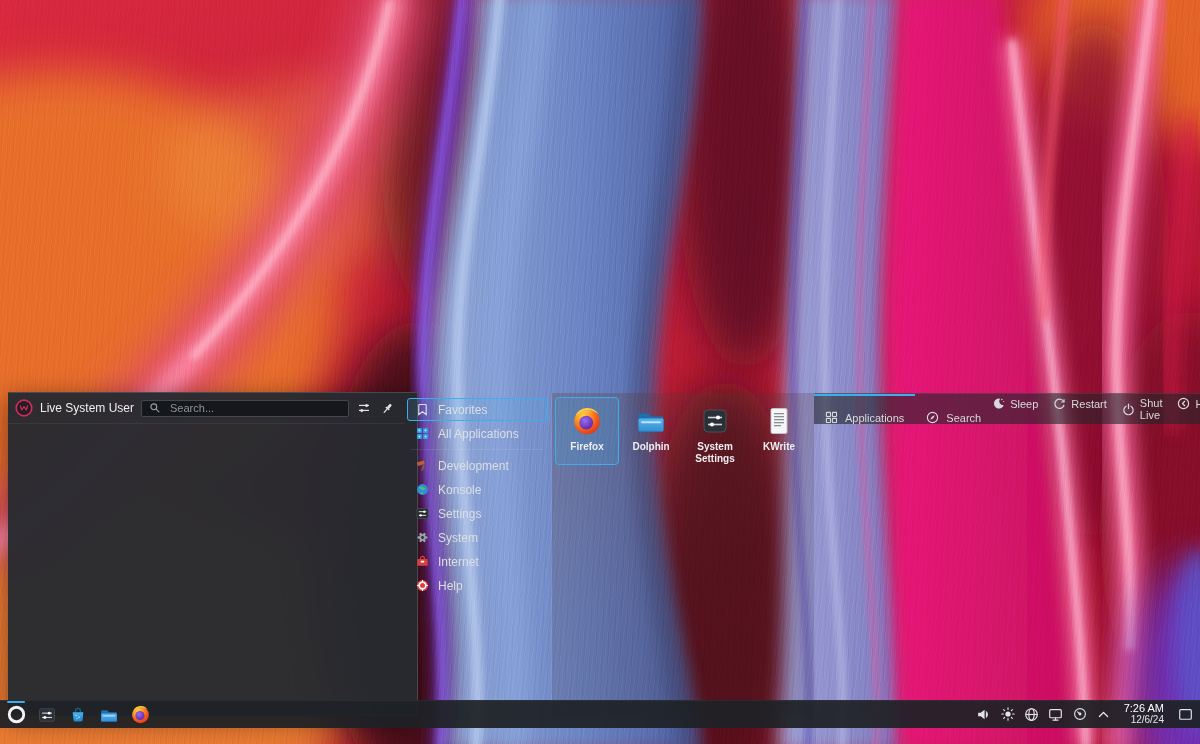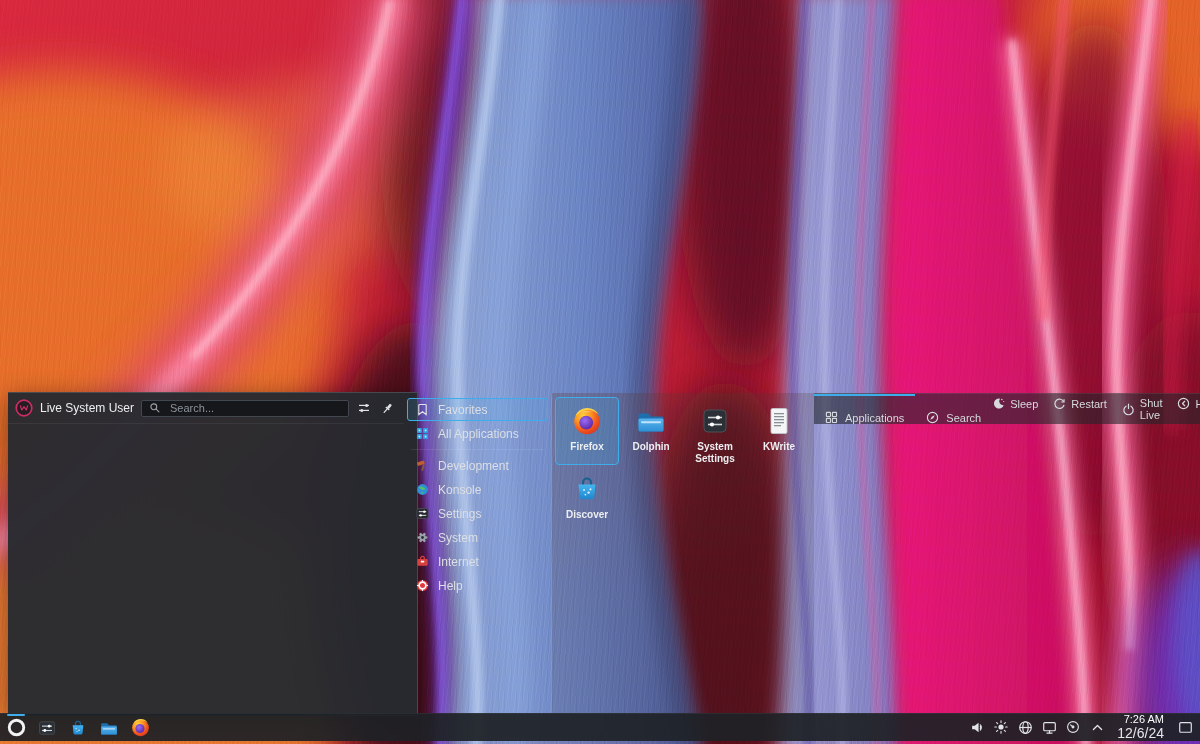--- a/index.html
+++ b/index.html
@@ -45,31 +45,31 @@
 
   .ko-footer{height:30px;flex:0 0 30px;border-top:1px solid rgba(255,255,255,.08);
     display:flex;align-items:center;background:rgba(34,37,42,.6);}
   .tab{height:100%;display:flex;align-items:flex-end;gap:7px;padding:0 11px;font-size:11px;
     color:#d7dadd;position:relative;box-sizing:border-box;}
   .tab.active::before{content:"";position:absolute;top:0;left:0;right:0;height:2px;background:#3daee9;}
   .session-area{margin-left:auto;display:flex;align-items:flex-start;gap:15px;padding-right:9px;}
   .session-btn{display:flex;gap:5px;align-items:center;font-size:11px;color:#d7dadd;}
 
   
-  .taskbar{position:absolute;left:0;bottom:3px;width:1200px;height:28px;box-sizing:border-box;
+  .taskbar{position:absolute;left:0;bottom:16px;width:1200px;height:28px;box-sizing:border-box;
     background:rgba(30,33,38,.93);border-top:1px solid rgba(255,255,255,.05);
     display:flex;align-items:center;padding:0 6px 0 5px;gap:9px;}
   .task-icon{width:22px;height:22px;display:flex;align-items:center;justify-content:center;position:relative;}
   .task-icon.active::before{content:"";position:absolute;top:-3px;left:2px;width:18px;height:2.5px;
     background:#3daee9;border-radius:1px;}
   .tray{margin-left:auto;display:flex;align-items:center;gap:8px;}
   .tray-icon{width:16px;height:16px;display:flex;align-items:center;justify-content:center;}
   .clock{text-align:right;line-height:1.08;margin:0 3px 0 4px;color:#fff;}
   .clock .time{font-size:11px;}
-  .clock .date{font-size:14px;color:#e6e7e9;}
+  .clock .date{font-size:10px;color:#e6e7e9;}
   .show-desktop{width:17px;height:17px;display:flex;align-items:center;justify-content:center;margin-left:2px;}
 </style>
 </head>
 <body>
 
 <svg width="0" height="0" style="position:absolute" aria-hidden="true">
   <defs>
     <radialGradient id="gffO" cx="35%" cy="28%" r="80%">
       <stop offset="0%" stop-color="#ffd23f"></stop>
         <stop offset="35%" stop-color="#ff9a22"></stop>
@@ -359,35 +359,20 @@
               <rect x="11" y="14" width="10" height="1.3"></rect>
                 <rect x="11" y="17" width="10" height="1.3"></rect>
               <rect x="11" y="20" width="7" height="1.3"></rect>
             </g>
           </svg>
         </span>
         <span class="app-label">KWrite</span>
       </div>
 
 
-      <div class="app-tile">
-        <span class="app-icon">
-          <svg viewBox="0 0 32 32" width="32" height="32">
-            <path d="M12,12 V9.5 a4,4 0 0 1 8,0 V12" fill="none" stroke="#17618f" stroke-width="2"></path>
-            <path d="M7.5,11.5 h17 l-1.3,13 a2,2 0 0 1 -2,1.8 H10.8 a2,2 0 0 1 -2,-1.8 Z" fill="url(#gBag)"></path>
-            <g fill="#eaf6ff" opacity=".9">
-              <circle cx="13" cy="17" r="1"></circle>
-                <circle cx="17.6" cy="19.6" r="1.2"></circle>
-                <circle cx="14.4" cy="21.6" r="0.9"></circle>
-              <path d="M19.5,14.5 l0.5,1.2 1.2,0.5 -1.2,0.5 -0.5,1.2 -0.5,-1.2 -1.2,-0.5 1.2,-0.5 z"></path>
-            </g>
-          </svg>
-        </span>
-        <span class="app-label">Discover</span>
-      </div>
     </div>
   </div>
 
   <div class="ko-footer">
     <div class="tab active">
       <span>
         <svg viewBox="0 0 14 14" width="13" height="13" fill="none" stroke="#d7dadd" stroke-width="1.2">
           <rect x="1.5" y="1.5" width="4.4" height="4.4" rx="0.6"></rect>
             <rect x="8" y="1.5" width="4.4" height="4.4" rx="0.6"></rect>
           <rect x="1.5" y="8" width="4.4" height="4.4" rx="0.6"></rect>

